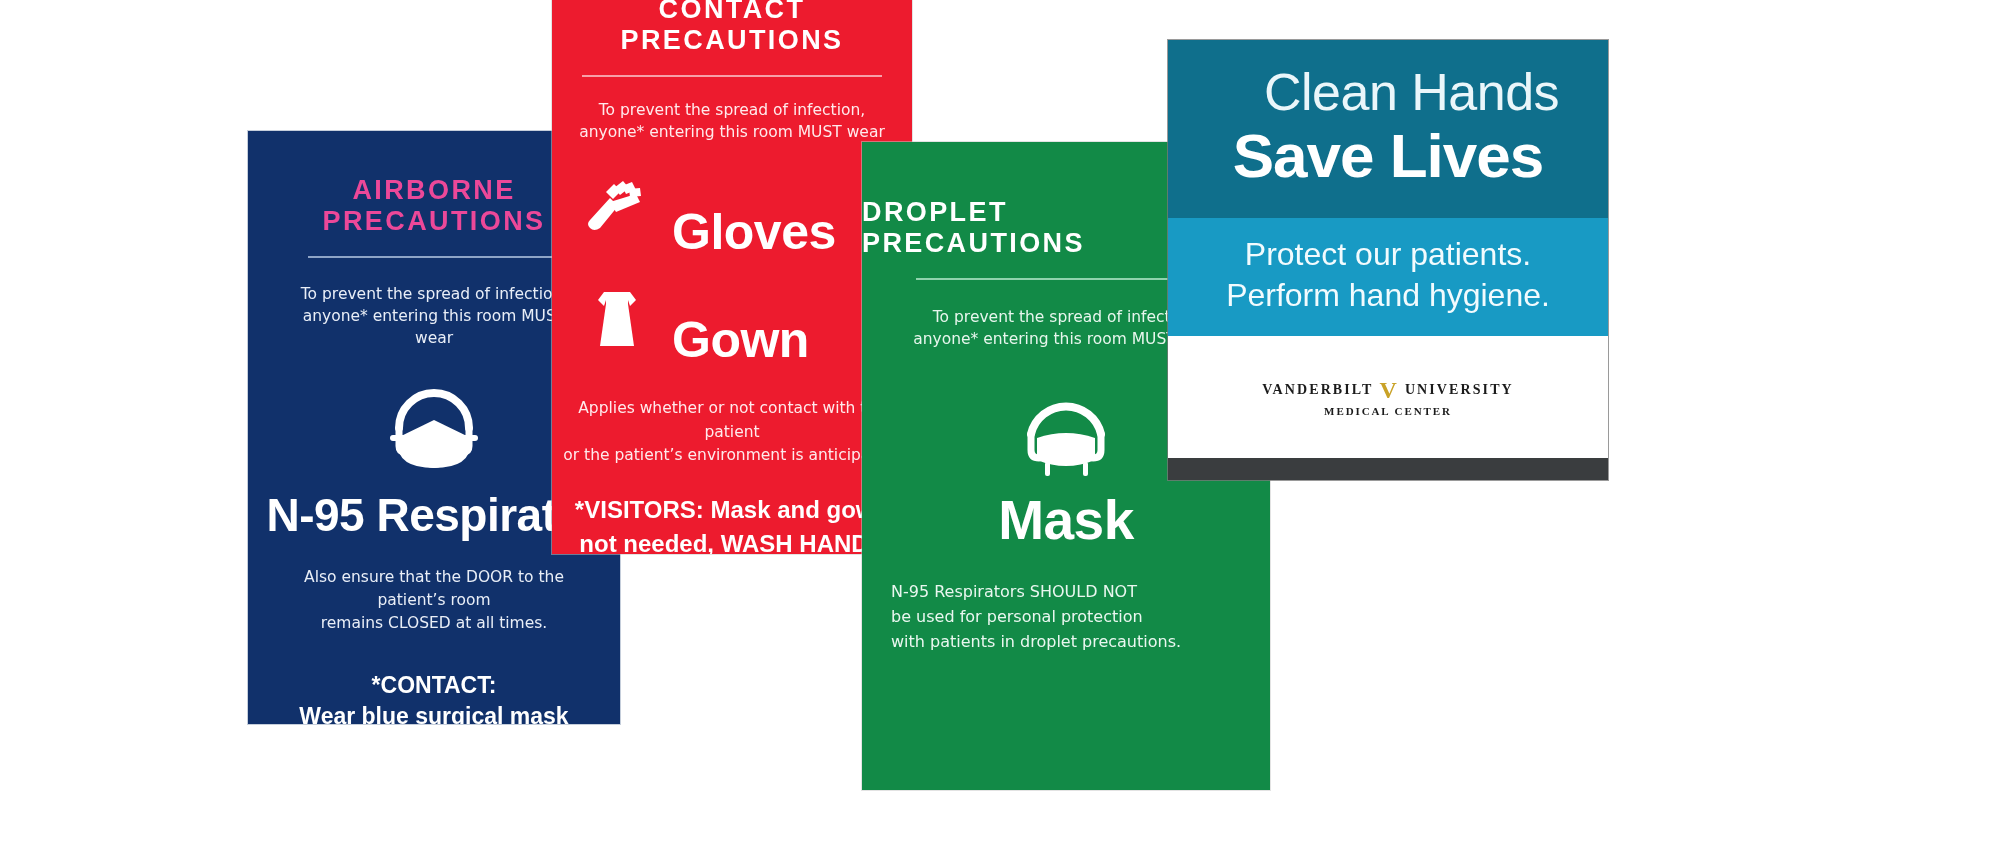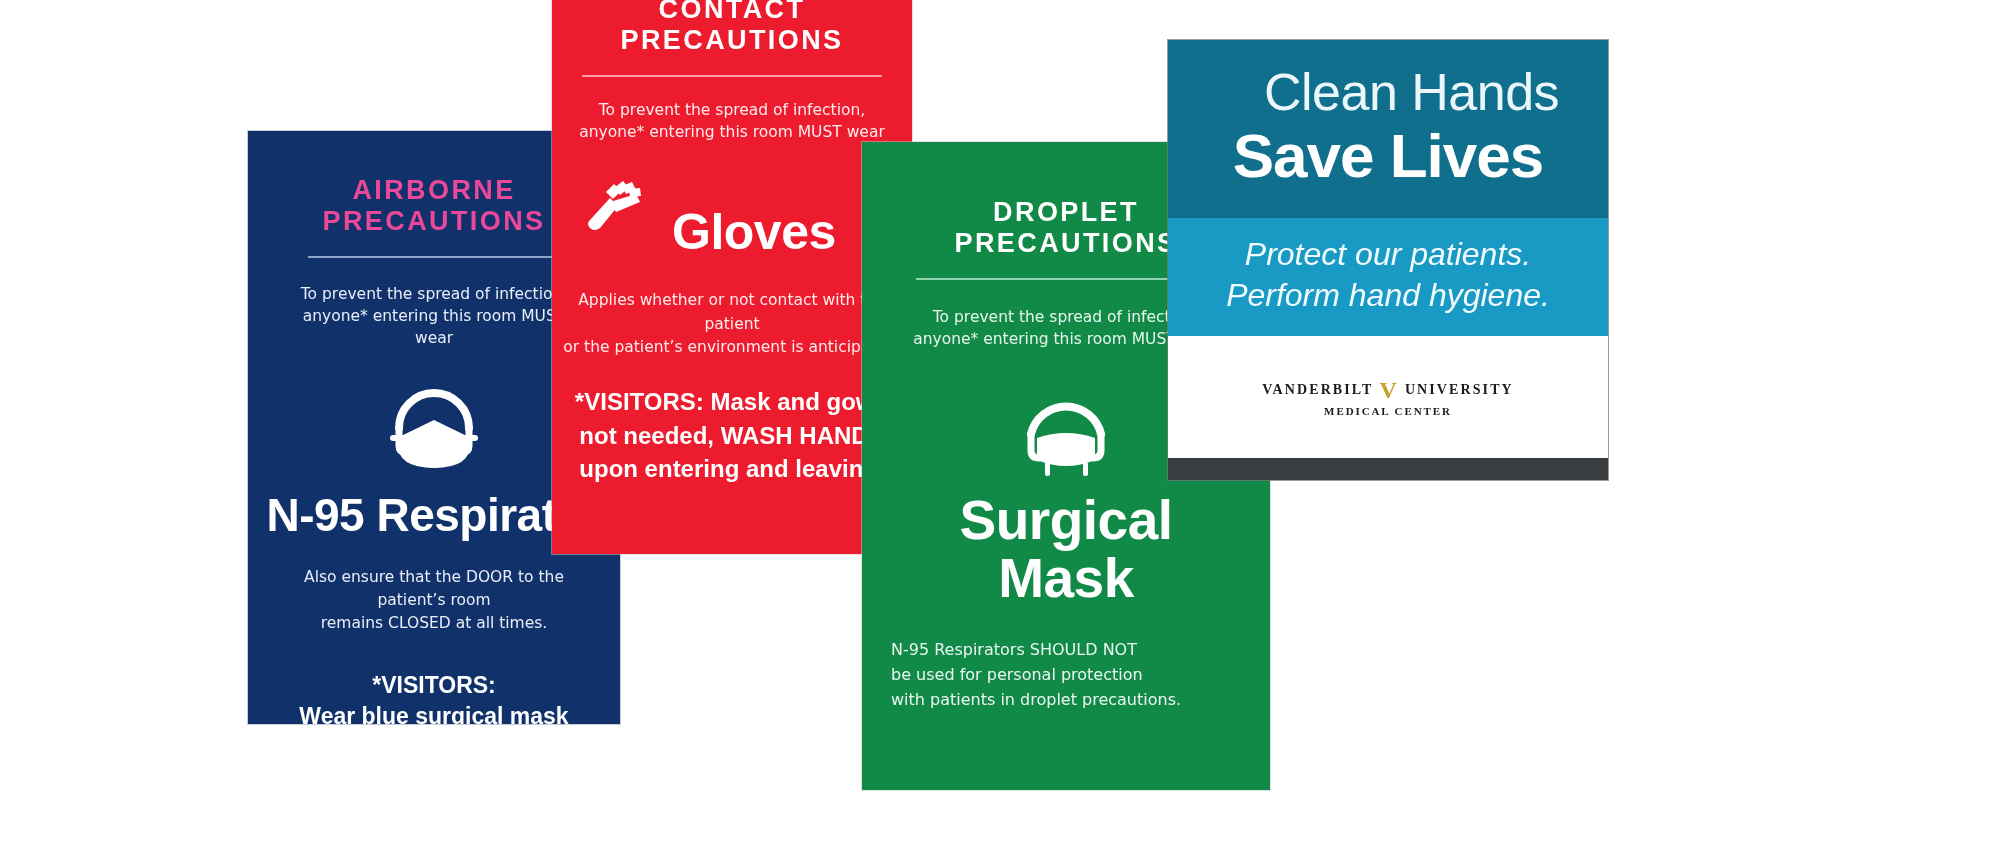--- a/index.html
+++ b/index.html
@@ -89,21 +89,21 @@
   }
 
   
   #sign-droplet{
     left:862px;top:142px;width:408px;height:648px;
     background:#128a47;
     box-shadow:0 0 0 1px rgba(200,200,200,.5);
     z-index:3;
   }
   #sign-droplet .hdr{
-    margin-top:55px;color:#fff;text-align:center;
+    margin-top:55px;color:#fff;text-align:left;
     font-weight:bold;font-size:27px;letter-spacing:2.4px;line-height:1.14;
   }
   #sign-droplet .rule{width:300px;height:2px;background:#8fd3ad;margin:19px auto 0;}
   #sign-droplet .sub{
     margin:26px auto 0;width:345px;color:#e7f6ed;text-align:center;
     font-size:15.5px;line-height:1.45;font-family:"DejaVu Sans", sans-serif;
   }
   #sign-droplet .iconwrap{margin-top:28px;text-align:center;}
   #sign-droplet .big{
     margin-top:6px;color:#fff;text-align:center;
@@ -127,21 +127,21 @@
   }
   #sign-hands .t1{
     color:#eaf6fa;text-align:center;font-size:52px;font-weight:normal;
     line-height:1.02;letter-spacing:-0.5px;padding-left:47px;
   }
   #sign-hands .t2{
     color:#ffffff;text-align:center;font-size:62px;font-weight:bold;
     line-height:1.05;letter-spacing:-1px;margin-top:4px;
   }
   #sign-hands .band-mid{
-    background:#189ac4;padding:16px 8px 20px;font-style:italic;
+    background:#189ac4;padding:16px 8px 20px;
   }
   #sign-hands .t3{
     color:#f2fbfe;text-align:center;font-size:32px;line-height:1.28;font-weight:normal;
   }
   #sign-hands .band-white{
     background:#ffffff;flex:1;display:flex;align-items:center;justify-content:center;
   }
   #sign-hands .logo{text-align:center;}
   #sign-hands .logo-line{
     display:flex;align-items:center;justify-content:center;gap:6px;
@@ -179,21 +179,21 @@
         <path d="M55 44 L92 62 L92 66 Q92 92 55 92 Q18 92 18 66 L18 62 Z" fill="#ffffff"></path>
         <circle cx="55" cy="70" r="22" fill="#ffffff"></circle>
       </svg>
     </div>
     <div class="big">N-95 Respirator</div>
     <div class="note">
       <div>Also ensure that the DOOR to the patient’s room</div>
       <div>remains CLOSED at all times.</div>
     </div>
     <div class="vis">
-      <div>*VISITORS:</div>
+      <div>*CONTACT:</div>
       <div>Wear blue surgical mask</div>
     </div>
   </div>
 
   <div class="sign" id="sign-contact">
     <div class="hdr">
       <div>CONTACT</div>
       <div>PRECAUTIONS</div>
     </div>
     <div class="rule"></div>
@@ -211,20 +211,32 @@
             <path d="M30 8 L39 1 L45 8 L36 15 Z"></path>
             <path d="M38 6 L48 2 L52 10 L42 14 Z"></path>
             <path d="M45 9 L56 8 L57 16 L46 17 Z"></path>
             <path d="M26 22 L52 14 L56 22 L32 32 Z"></path>
           </g>
         </svg>
       </span>
       <span class="ppe-label">Gloves</span>
     </div>
 
+    <div class="ppe-row second">
+      <span>
+        <svg width="66" height="62" viewBox="0 0 66 62" aria-hidden="true">
+          <g fill="#ffffff">
+            <path d="M20 4 L46 4 L52 12 L46 18 L44 12 L44 58 L22 58 L22 12 L20 18 L14 12 Z"></path>
+            <path d="M22 16 L16 58 L22 58 Z"></path>
+            <path d="M44 16 L50 58 L44 58 Z"></path>
+          </g>
+        </svg>
+      </span>
+      <span class="ppe-label">Gown</span>
+    </div>
 
     <div class="applies">
       <div>Applies whether or not contact with the patient</div>
       <div>or the patient’s environment is anticipated.</div>
     </div>
     <div class="vis">
       <div>*VISITORS: Mask and gown</div>
       <div>not needed, WASH HANDS</div>
       <div>upon entering and leaving.</div>
     </div>
@@ -244,21 +256,20 @@
       <svg width="118" height="104" viewBox="0 0 118 104" aria-hidden="true">
         <path d="M24 56 A36 36 0 0 1 94 56" fill="none" stroke="#ffffff" stroke-width="8" stroke-linecap="round"></path>
         <path d="M24 56 L24 72 Q24 80 32 80" fill="none" stroke="#ffffff" stroke-width="7" stroke-linecap="round"></path>
         <path d="M94 56 L94 72 Q94 80 86 80" fill="none" stroke="#ffffff" stroke-width="7" stroke-linecap="round"></path>
         <path d="M30 60 Q59 50 88 60 L88 82 Q59 94 30 82 Z" fill="#ffffff"></path>
         <rect x="38" y="84" width="5" height="14" rx="2" fill="#ffffff"></rect>
         <rect x="76" y="84" width="5" height="14" rx="2" fill="#ffffff"></rect>
       </svg>
     </div>
     <div class="big">
-      <div>Surgical</div>
       <div>Mask</div>
     </div>
     <div class="note">
       <div>N-95 Respirators SHOULD NOT</div>
       <div>be used for personal protection</div>
       <div>with patients in droplet precautions.</div>
     </div>
   </div>
 
   <div class="sign" id="sign-hands">

